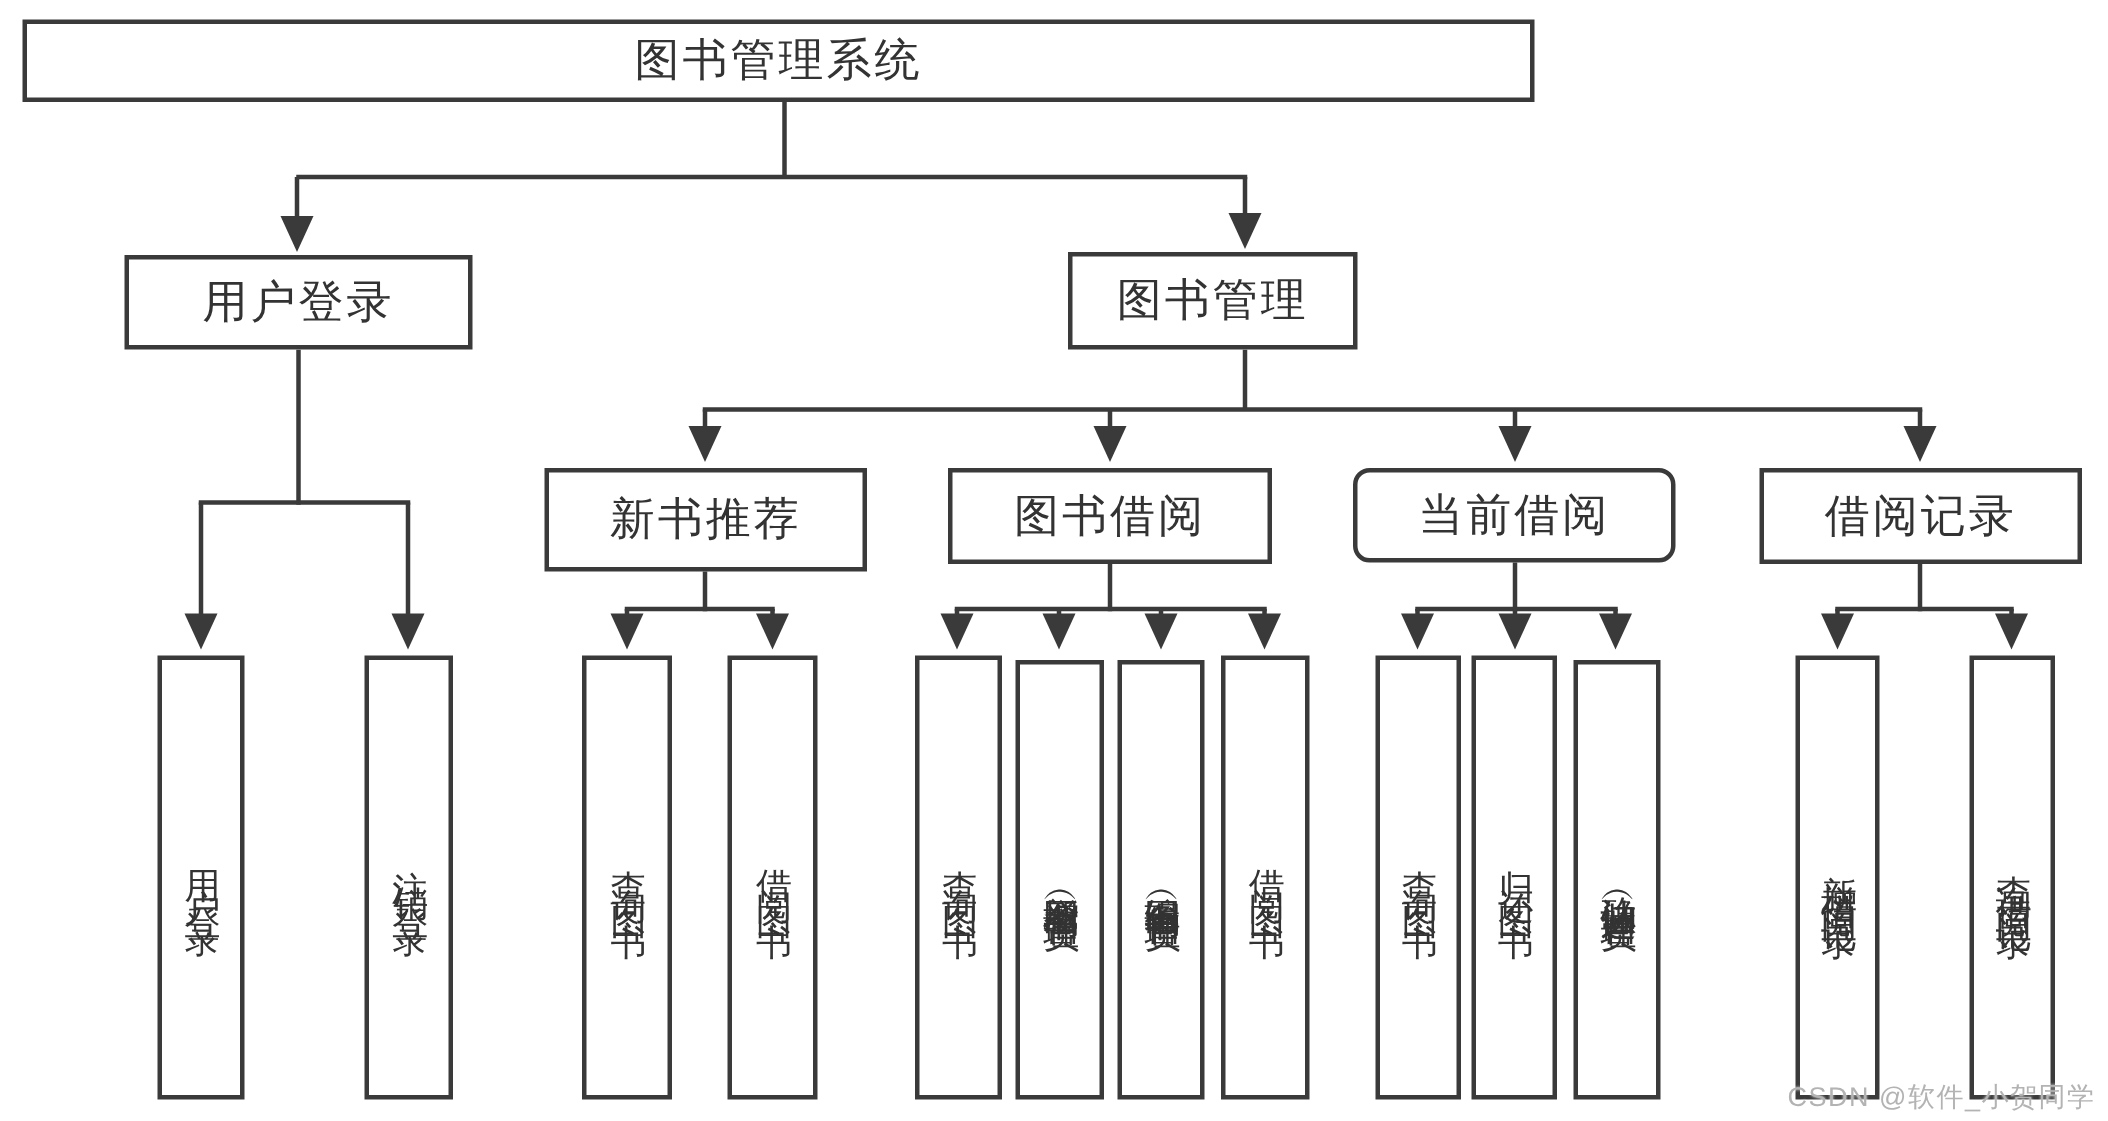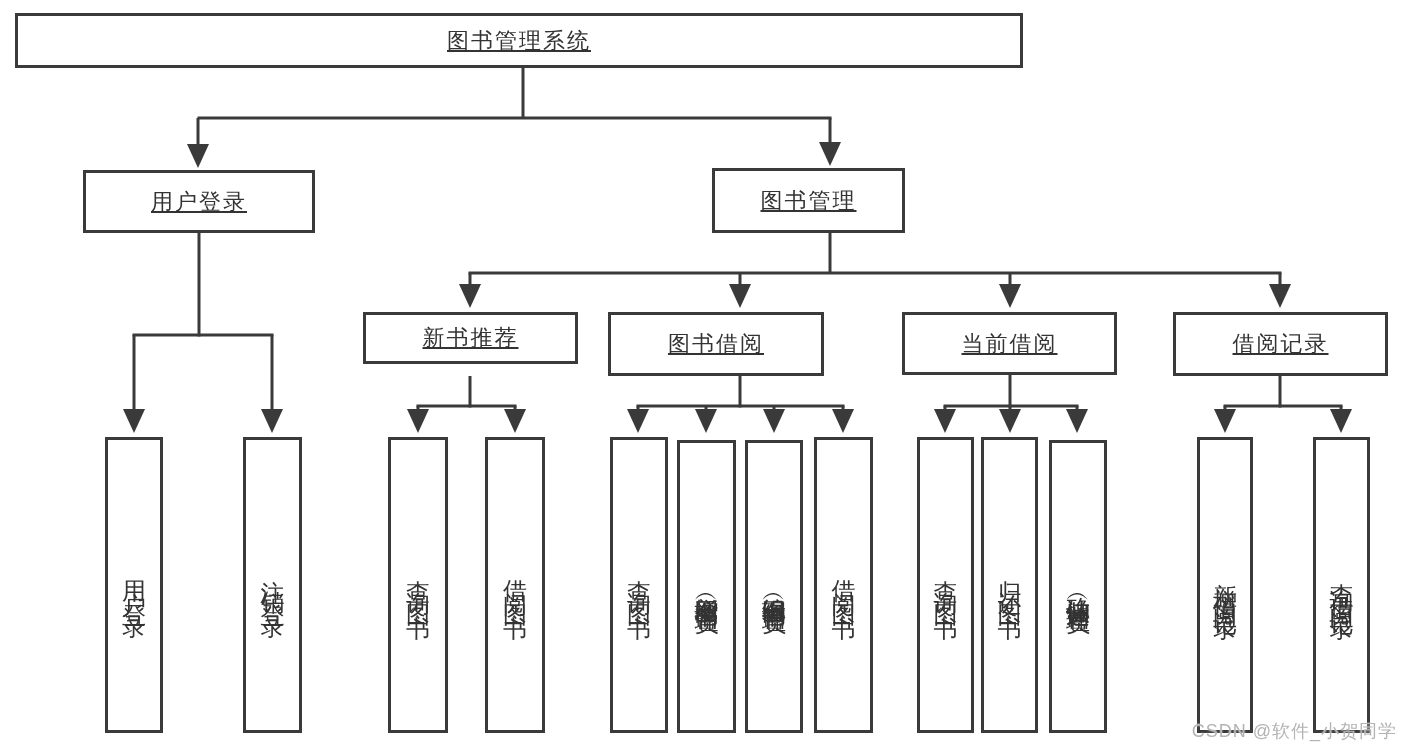--- a/index.html
+++ b/index.html
@@ -5,21 +5,21 @@
   html,body{margin:0;padding:0;background:#ffffff;}
   #canvas{
     position:relative;width:1405px;height:747px;background:#ffffff;overflow:hidden;
     font-family:"Liberation Sans","DejaVu Sans",sans-serif;color:#333333;
   }
   #lines{position:absolute;left:0;top:0;pointer-events:none;}
   .node{
     position:absolute;box-sizing:border-box;background:#ffffff;
     border:3px solid #3a3a3a;display:flex;align-items:center;justify-content:center;
   }
-  .hnode{font-size:22px;letter-spacing:2px;white-space:nowrap;text-decoration:underline;}
+  .hnode{font-size:30px;letter-spacing:2px;white-space:nowrap;}
   .vnode span{
     writing-mode:vertical-rl;text-orientation:mixed;
     font-size:24px;line-height:1;white-space:nowrap;
   }
   .v4 span{letter-spacing:12px;}
   .v6 span{letter-spacing:7px;}
   .v9 span{letter-spacing:2px;}
   #watermark{
     position:absolute;right:8px;bottom:4px;font-size:18px;letter-spacing:1px;
     color:#b3b3b3;text-shadow:0 0 2px #ffffff;z-index:5;white-space:nowrap;
@@ -77,23 +77,23 @@
       <polygon points="1214,409 1236,409 1225,433"></polygon>
       <polygon points="1330,409 1352,409 1341,433"></polygon>
     </g>
   </svg>
 
   <div class="node hnode" style="left:15px;top:13px;width:1008px;height:55px;">图书管理系统</div>
 
   <div class="node hnode" style="left:83px;top:170px;width:232px;height:63px;">用户登录</div>
   <div class="node hnode" style="left:712px;top:168px;width:193px;height:65px;">图书管理</div>
 
-  <div class="node hnode" style="left:363px;top:312px;width:215px;height:52px;">新书推荐</div>
-  <div class="node hnode" style="left:608px;top:312px;width:216px;height:64px;">图书借阅</div>
-  <div class="node hnode" style="left:902px;top:312px;width:215px;height:63px;">当前借阅</div>
+  <div class="node hnode" style="left:363px;top:312px;width:215px;height:69px;">新书推荐</div>
+  <div class="node hnode" style="left:632px;top:312px;width:216px;height:64px;">图书借阅</div>
+  <div class="node hnode" style="left:902px;top:312px;width:215px;height:63px;border-radius:11px;">当前借阅</div>
   <div class="node hnode" style="left:1173px;top:312px;width:215px;height:64px;">借阅记录</div>
 
   <div class="node vnode v4" style="left:105px;top:437px;width:58px;height:296px;">
     <span>用户登录</span>
     </div>
   <div class="node vnode v4" style="left:243px;top:437px;width:59px;height:296px;">
     <span>注销登录</span>
     </div>
 
   <div class="node vnode v4" style="left:388px;top:437px;width:60px;height:296px;">

